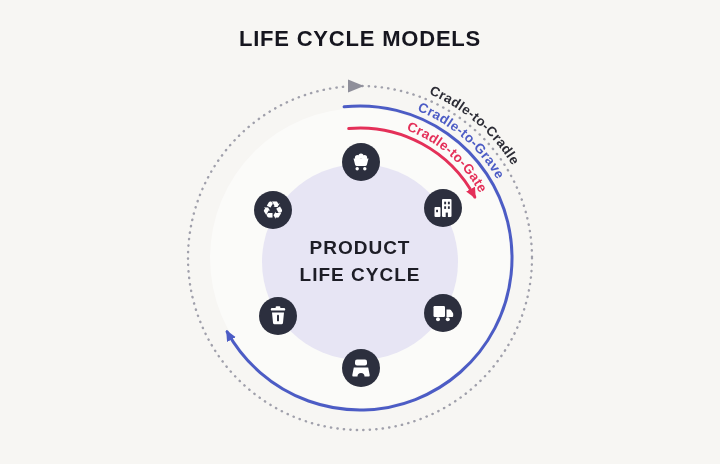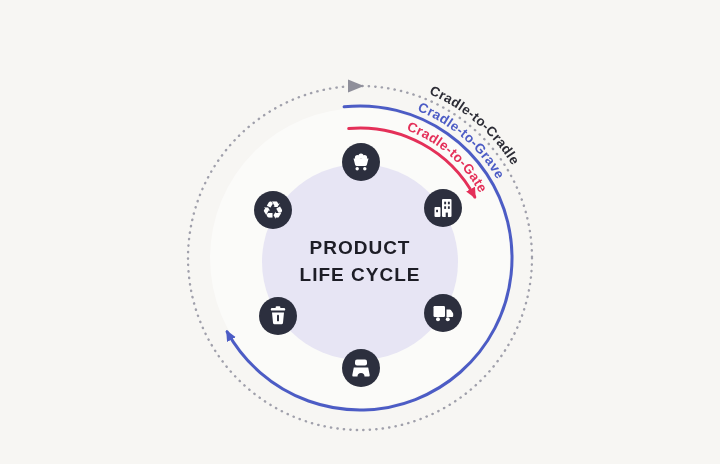--- a/index.html
+++ b/index.html
@@ -25,20 +25,21 @@
     fill:#1d1d26;text-anchor:middle;
   }
   .icon-shape{fill:#ffffff;}
   .icon-cut{fill:#2c2f3e;}
 </style>
 </head>
 <body>
 
 <div class="stage">
 
+  <h1 class="page-title">LIFE CYCLE MODELS</h1>
 
   <svg width="720" height="464" viewBox="0 0 720 464">
     <defs>
       <marker id="arrowBlue" markerUnits="userSpaceOnUse" markerWidth="14" markerHeight="12" refX="9" refY="5" orient="auto">
         <path d="M0,0 L11,5 L0,10 Z" fill="#4c5cc5"></path>
       </marker>
       <marker id="arrowRed" markerUnits="userSpaceOnUse" markerWidth="14" markerHeight="12" refX="9" refY="5" orient="auto">
         <path d="M0,0 L11,5 L0,10 Z" fill="#e43059"></path>
       </marker>
       <path id="lp-cradle" d="M 372.4 80.4 A 178 178 0 0 1 537.0 239.4" fill="none"></path>

